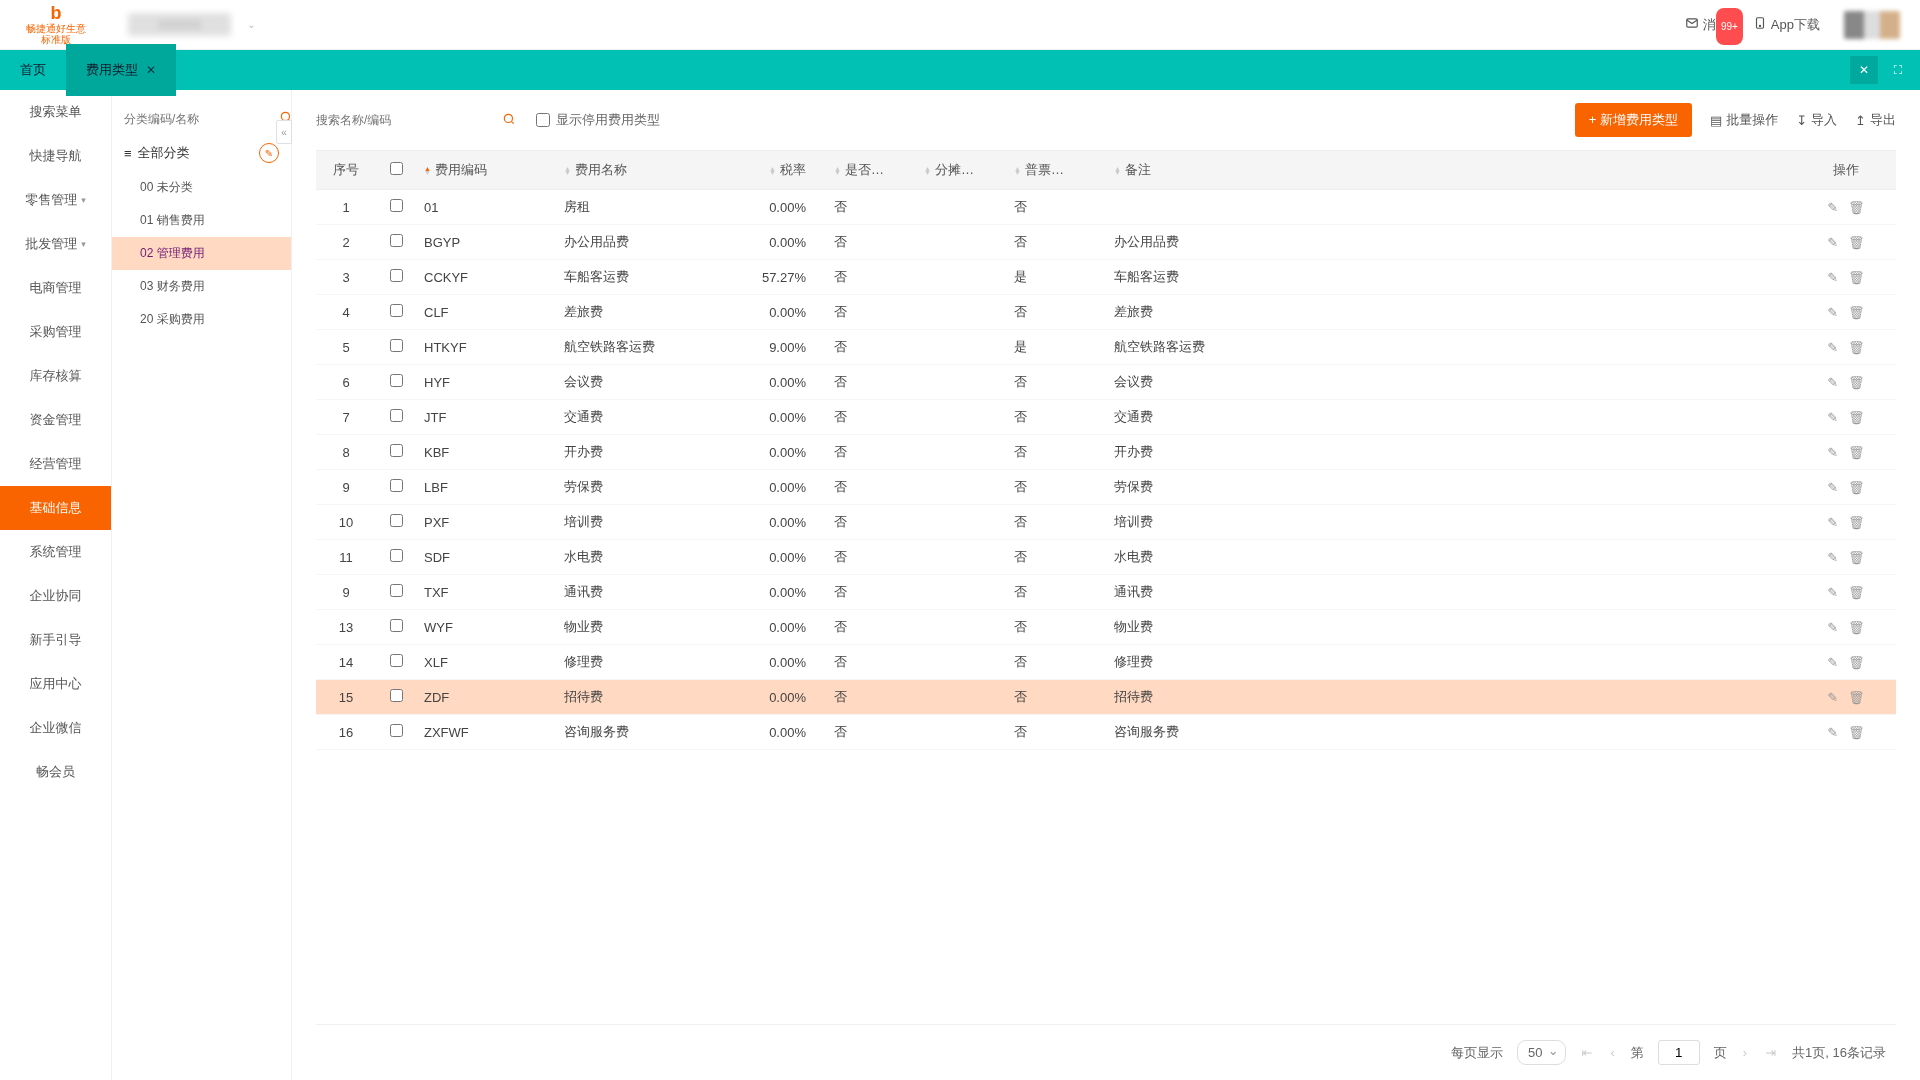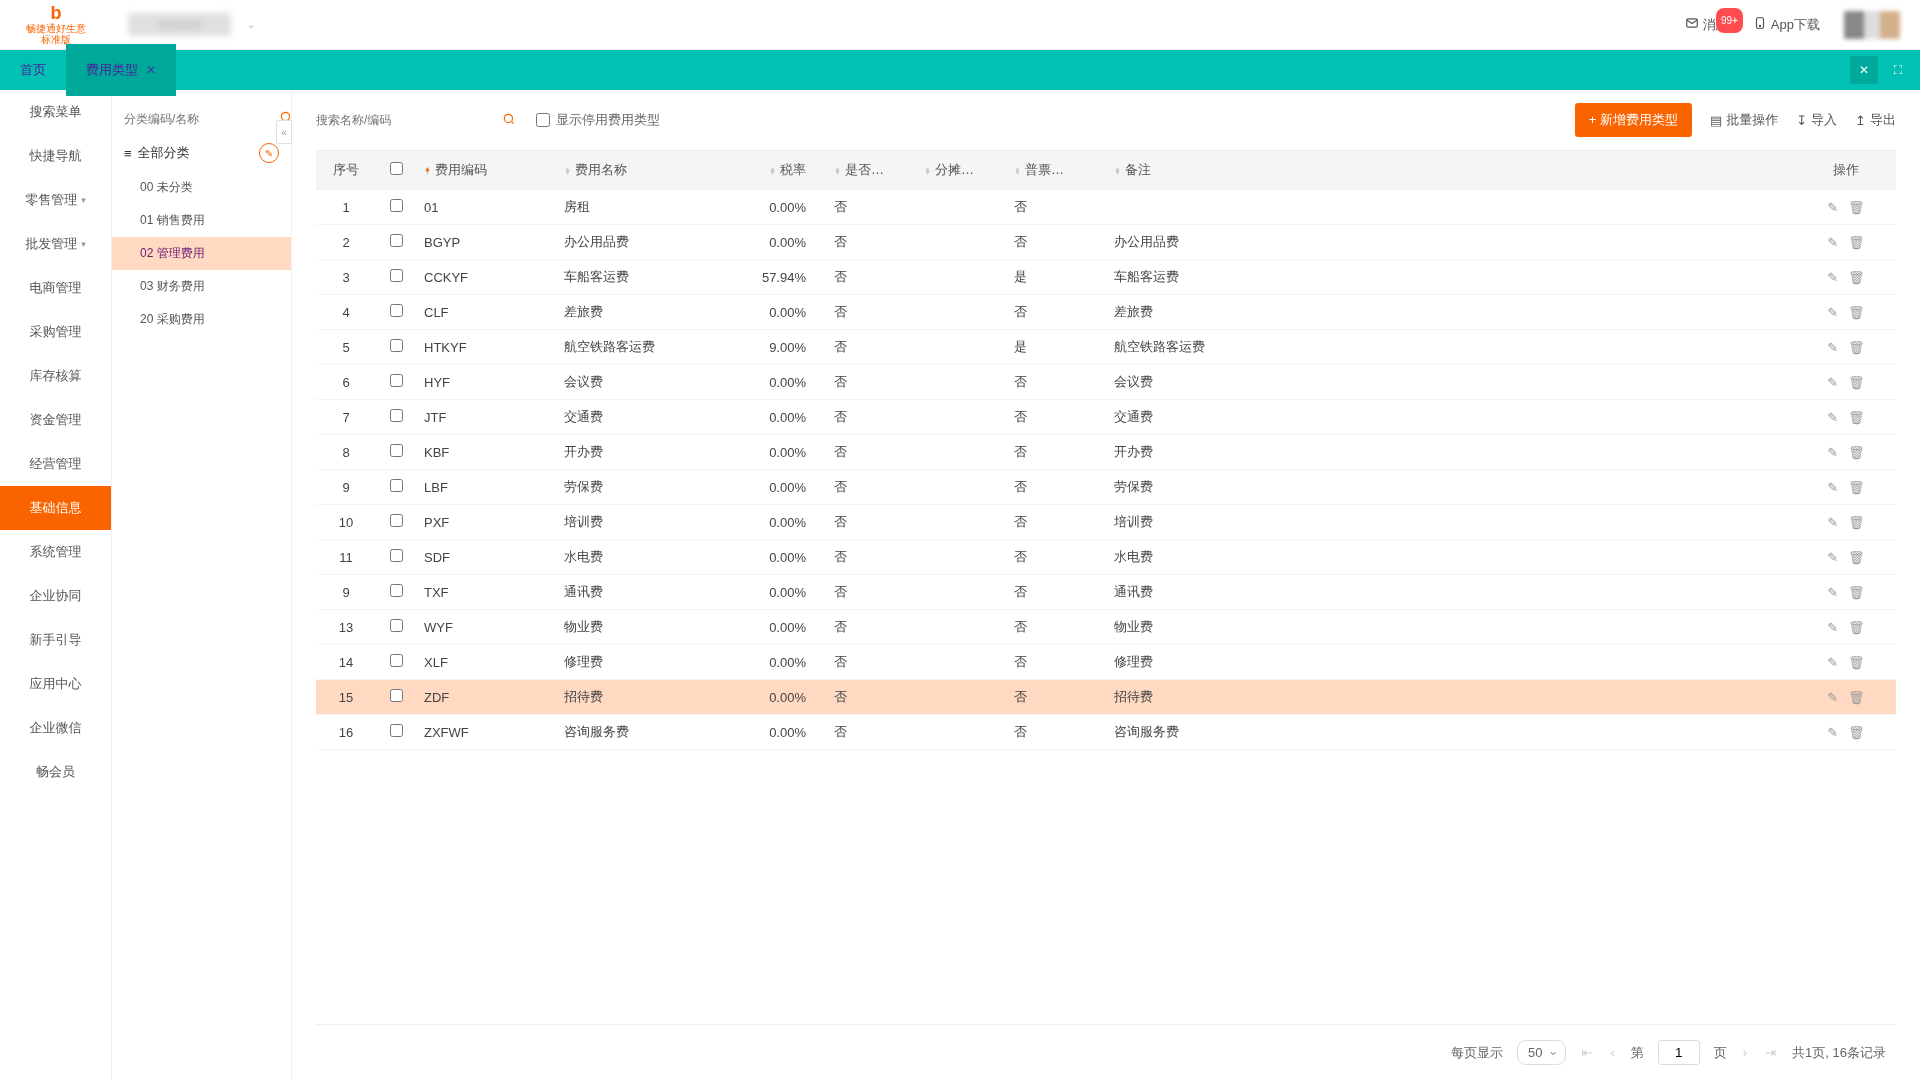--- a/index.html
+++ b/index.html
@@ -8,26 +8,26 @@
 
 
 .hdr { height:50px; display:flex; align-items:center; padding:0 20px 0 0; border-bottom:1px solid #eee; }
 .logo { width:112px; height:50px; display:flex; flex-direction:column; align-items:center; justify-content:center; color:#fa6400; font-size:10px; line-height:1.1; }
 .logo .ico { font-size:18px; font-weight:bold; }
 .org { margin-left:16px; display:flex; align-items:center; gap:6px; color:#999; }
 .org .blur { filter:blur(3px); background:#e0e0e0; color:#aaa; padding:4px 30px; border-radius:3px; }
 .chev { color:#bbb; font-size:10px; margin-left:10px; }
 .hdr-r { margin-left:auto; display:flex; align-items:center; gap:24px; color:#555; }
 .hdr-item { display:flex; align-items:center; gap:4px; position:relative; cursor:pointer; }
-.badge { position:absolute; top:-8px; right:-14px; background:#ff4d4f; color:#fff; font-size:10px; padding:7px 5px; border-radius:8px; font-weight:500; }
+.badge { position:absolute; top:-8px; right:-14px; background:#ff4d4f; color:#fff; font-size:10px; padding:13px 5px; border-radius:8px; font-weight:500; }
 .avatar { width:56px; height:28px; background:linear-gradient(90deg,#888 0 35%,#ddd 35% 65%,#d4b08a 65%); filter:blur(2px); border-radius:2px; }
 
 
 .tabbar { height:40px; background:#00c1b3; display:flex; align-items:center; position:relative; }
-.tab { height:52px; padding:0 20px; display:flex; align-items:center; gap:8px; color:#4c1d95; cursor:pointer; }
+.tab { height:52px; padding:0 20px; display:flex; align-items:center; gap:8px; color:#0f172a; cursor:pointer; }
 .tab.act { background:#00a89b; }
 .tab .x { font-size:12px; opacity:.8; }
 .tb-ico { margin-left:auto; display:flex; gap:6px; padding-right:8px; }
 .tb-ico span { width:28px; height:28px; display:flex; align-items:center; justify-content:center; color:#fff; cursor:pointer; font-size:12px; }
 .tb-ico .cls { background:rgba(0,0,0,.12); }
 
 
 .bdy { flex:1; display:flex; overflow:hidden; }
 
 
@@ -320,21 +320,21 @@
                 <td><span class="row-act">
                     <span>✎</span>
                     <span>🗑</span>
                   </span></td>
               </tr>
               <tr>
                 <td>3</td>
                 <td><input type="checkbox" style=""></td>
                 <td>CCKYF</td>
                 <td>车船客运费</td>
-                <td>57.94%</td>
+                <td>57.27%</td>
                 <td>否</td>
                 <td></td>
                 <td>是</td>
                 <td>车船客运费</td>
                 <td><span class="row-act">
                     <span>✎</span>
                     <span>🗑</span>
                   </span></td>
               </tr>
               <tr>

